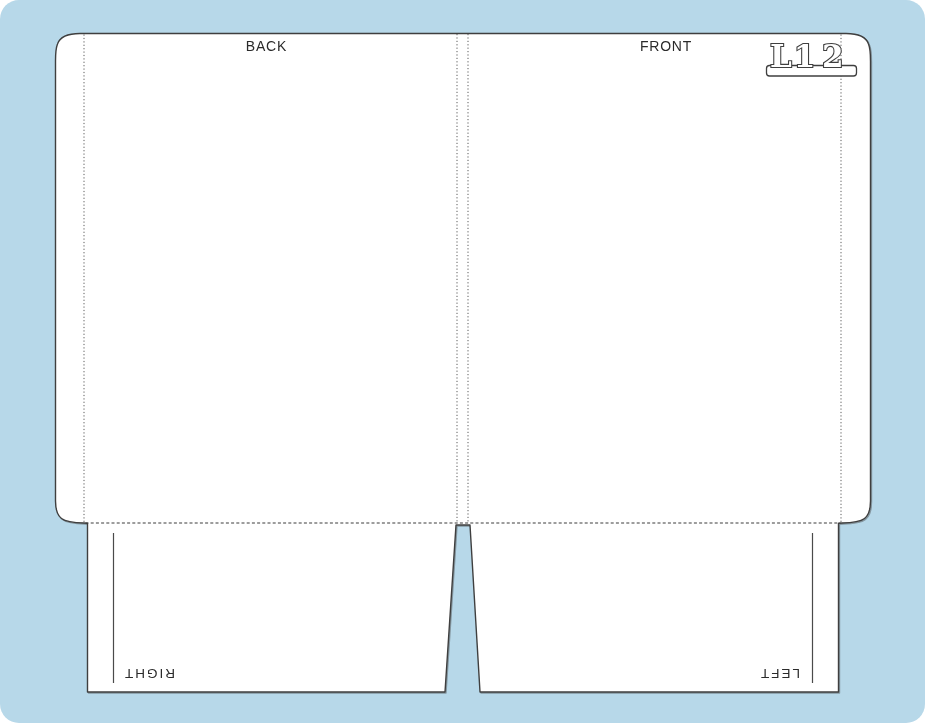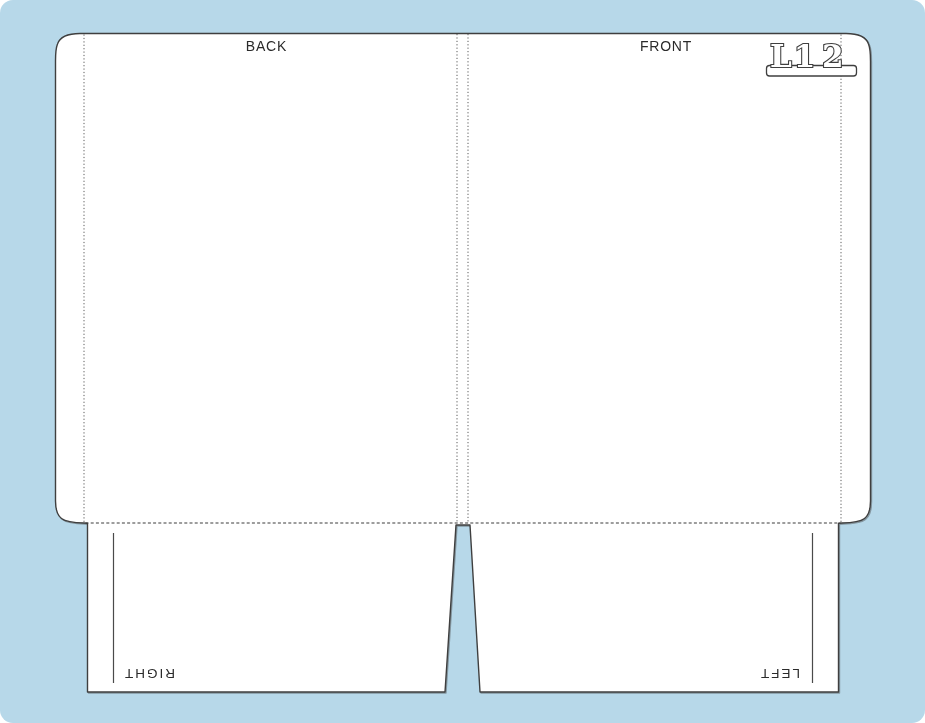--- a/index.html
+++ b/index.html
@@ -7,21 +7,21 @@
     padding: 0;
     background: #ffffff;
     width: 925px;
     height: 723px;
     font-family: "Liberation Sans", sans-serif;
   }
   .stage {
     position: relative;
     width: 925px;
     height: 723px;
-    border-radius: 13px;
+    border-radius: 19px;
     overflow: hidden;
     background: #b7d8e9; 
   }
   svg { position: absolute; left: 0; top: 0; display: block; }
 
   .cut {
     fill: #ffffff;
     stroke: #3f3f3f;
     stroke-width: 1.4;
     stroke-linejoin: round;

